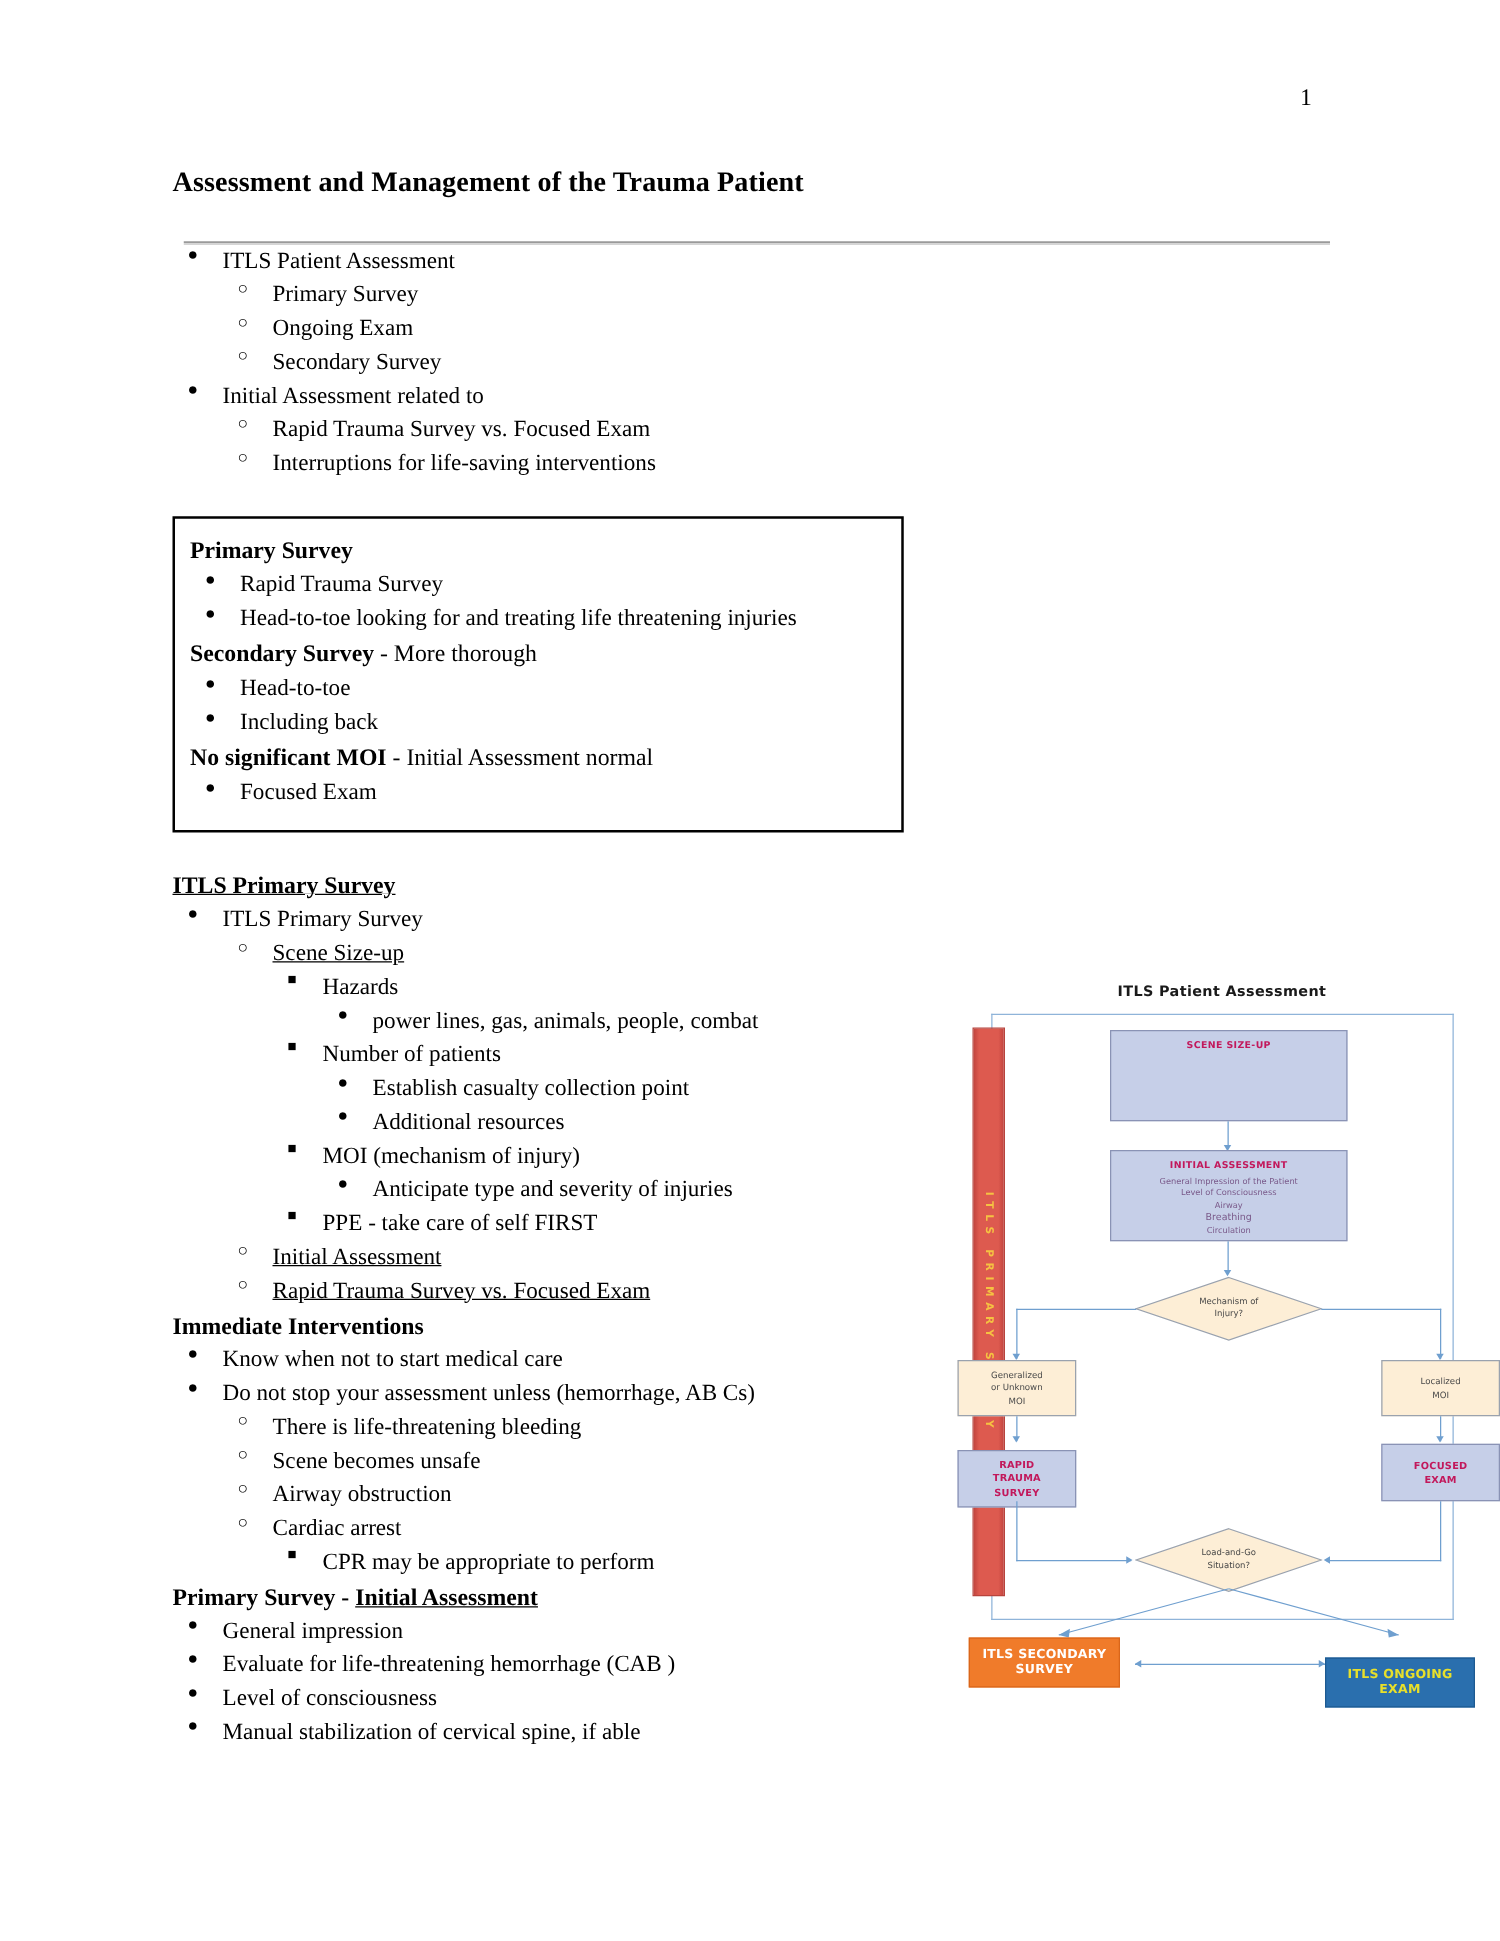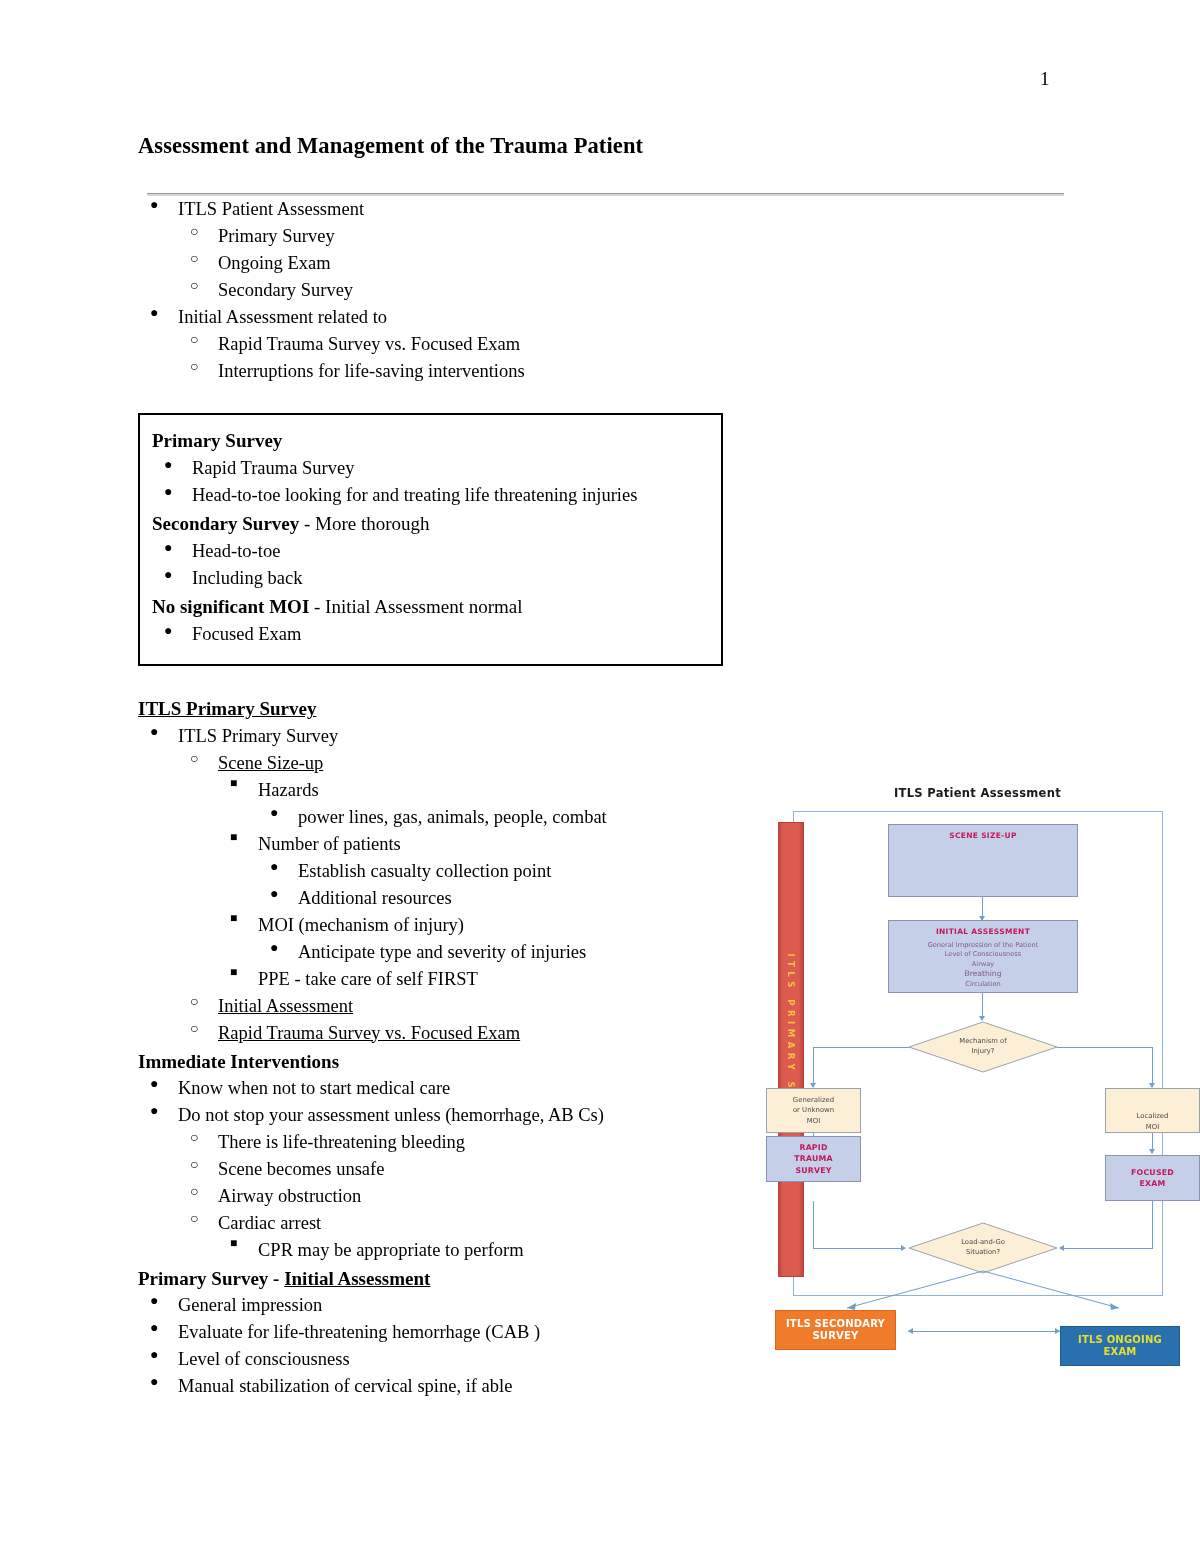--- a/index.html
+++ b/index.html
@@ -509,31 +509,31 @@
     <div class="conn" style="left:282px; top:261px; width:96px; height:1px;"></div>
     <div class="conn" style="left:377px; top:261px; width:1px; height:40px;"></div>
     <div style="position:absolute; left:374px; top:297px; width:0;height:0;border-left:3px solid transparent;border-right:3px solid transparent;border-top:5px solid #6f9fcf;"></div>
 
     <div class="node cream" style="left:-9px; top:302px; width:95px; height:45px; display:flex; align-items:center; justify-content:center;">
       <div class="creamtxt" style="white-space:pre-line">Generalized
 or Unknown
 MOI</div>
     </div>
 
-    <div class="node cream" style="left:330px; top:302px; width:95px; height:45px; display:flex; align-items:flex-end; justify-content:center;">
+    <div class="node cream" style="left:330px; top:302px; width:95px; height:45px; display:flex; align-items:center; justify-content:center;">
       <div class="creamtxt" style="white-space:pre-line">Localized
 MOI</div>
     </div>
 
     <div class="conn" style="left:38px; top:347px; width:1px; height:20px;"></div>
     <div style="position:absolute; left:35px; top:363px; width:0;height:0;border-left:3px solid transparent;border-right:3px solid transparent;border-top:5px solid #6f9fcf;"></div>
     <div class="conn" style="left:377px; top:347px; width:1px; height:20px;"></div>
     <div style="position:absolute; left:374px; top:363px; width:0;height:0;border-left:3px solid transparent;border-right:3px solid transparent;border-top:5px solid #6f9fcf;"></div>
 
-    <div class="node blue" style="left:-9px; top:350px; width:95px; height:46px; display:flex; align-items:center; justify-content:center;">
+    <div class="node blue" style="left:-9px; top:374px; width:95px; height:46px; display:flex; align-items:center; justify-content:center;">
       <div class="pinktxt" style="white-space:pre-line">RAPID
 TRAUMA
 SURVEY</div>
     </div>
 
     <div class="node blue" style="left:330px; top:369px; width:95px; height:46px; display:flex; align-items:center; justify-content:center;">
       <div class="pinktxt" style="white-space:pre-line">FOCUSED
 EXAM</div>
     </div>
 

